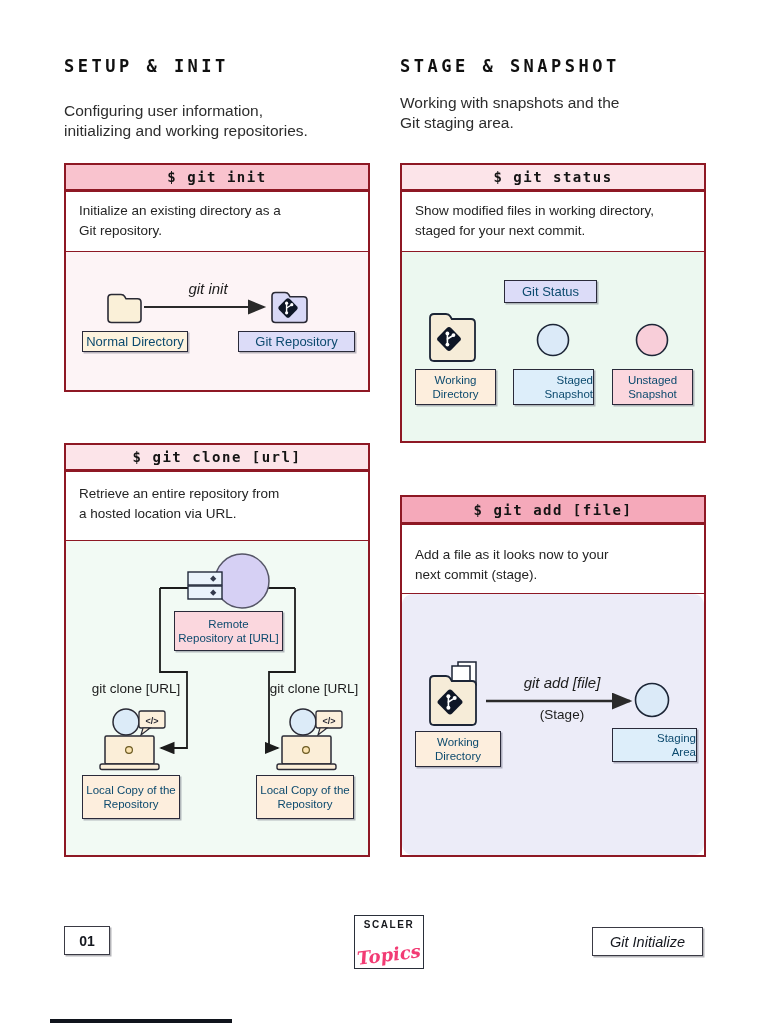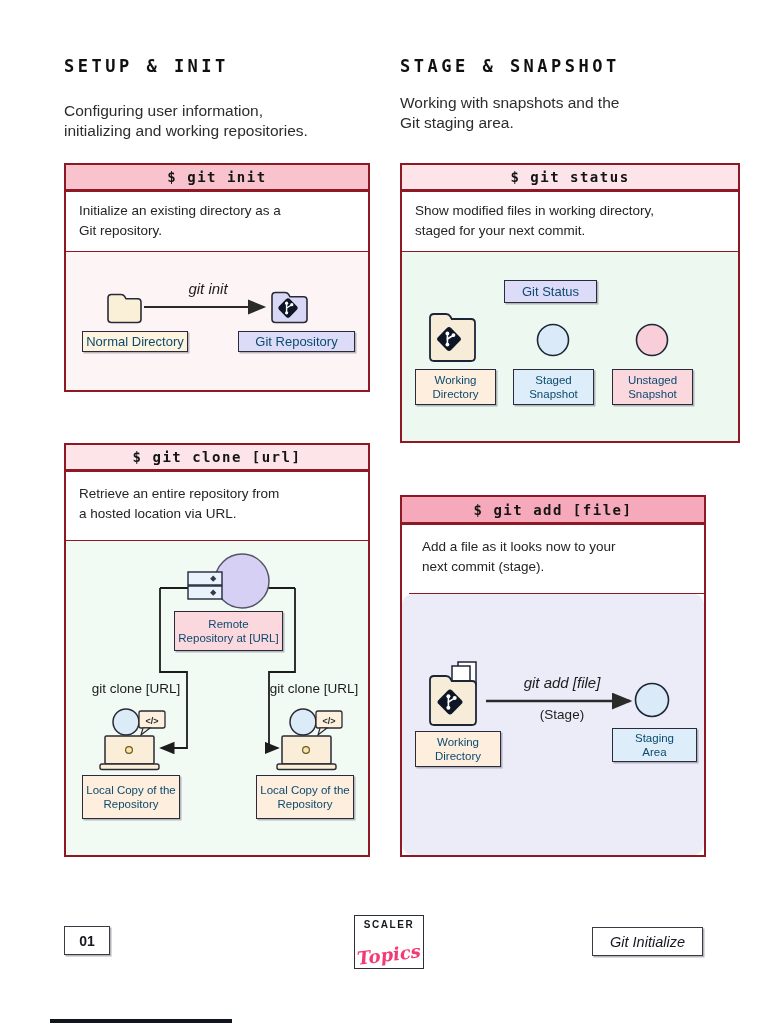--- a/index.html
+++ b/index.html
@@ -16,31 +16,31 @@
   .card-body{border-bottom:1.6px solid #8e1824;padding:9px 13px;font-size:13.5px;line-height:20px;
              color:#242424;background:#fff;box-sizing:border-box;flex:0 0 auto;}
   .diagram{flex:1 1 auto;position:relative;overflow:hidden;}
   .c-init  .card-header{background:#f9c3ce;}
   .c-status .card-header{background:#fce4e9;}
   .c-clone .card-header{background:#fce4e9;}
   .c-add   .card-header{background:#f5a9ba;height:25px;}
   .c-init  .card-body{height:60px;}
   .c-status .card-body{height:60px;}
   .c-clone .card-body{height:69px;padding-top:12px;}
-  .c-add   .card-body{height:69px;padding-top:12px;margin-left:7px;}
+  .c-add   .card-body{height:69px;padding-top:20px;}
   .c-init  .diagram{background:#fdf4f6;}
   .c-status .diagram{background:#ecf8f0;}
   .c-clone .diagram{background:#f2faf4;}
   .c-add   .diagram{background:#ececf8;border-radius:11px;}
   .lbl{position:absolute;display:flex;flex-direction:column;align-items:center;justify-content:center;
        border:1.6px solid #2a2a3a;box-shadow:1.5px 1.5px 0 rgba(60,60,80,.35);
        font-size:11.5px;line-height:14px;color:#0c4a6e;text-align:center;box-sizing:border-box;}
   .lbl.single{font-size:13px;}
   .bg-cream{background:#fdf3de;} .bg-cream2{background:#fdeedd;}
-  .bg-lav{background:#dcdcf8;}   .bg-blue{background:#ddeefa;}
+  .bg-lav{background:#dcdcf8;}   .bg-blue{background:#ddeefa;align-items:flex-end;}
   .bg-pink{background:#fbd7de;}
   .ital{font-style:italic;}
   .arrow-label{position:absolute;font-style:italic;font-size:15px;color:#1c1c1c;text-align:center;}
   .plain-label{position:absolute;font-size:13.5px;color:#1c1c1c;text-align:center;}
   .diagram svg{position:absolute;left:0;top:0;}
   .footer-box{position:absolute;border:1.6px solid #3a3a44;background:#fff;box-sizing:border-box;
               display:flex;align-items:center;justify-content:center;box-shadow:1.5px 1.5px 0 rgba(90,90,100,.45);}
   .logo-box{position:absolute;border:1.6px solid #2a2f3a;background:#fff;box-sizing:border-box;
             display:flex;flex-direction:column;align-items:center;justify-content:center;gap:16px;}
   .logo-top{font-size:10px;font-weight:bold;letter-spacing:1.6px;color:#16181d;}
@@ -94,21 +94,21 @@
             </g>
           </g>
         </g>
       </svg>
       <div class="arrow-label" style="left:92px;top:28px;width:100px;">git init</div>
       <div class="lbl single bg-cream" style="left:16px;top:79px;width:106px;height:21px;">Normal Directory</div>
       <div class="lbl single bg-lav" style="left:172px;top:79px;width:117px;height:21px;">Git Repository</div>
     </div>
   </div>
 
-  <div class="card c-status" style="left:400px;top:163px;width:340px;height:280px;">
+  <div class="card c-status" style="left:400px;top:163px;width:306px;height:280px;">
     <div class="card-header">$ git status</div>
     <div class="card-body">
       <div>Show modified files in working directory,</div>
       <div>staged for your next commit.</div>
     </div>
     <div class="diagram">
       <svg width="306" height="191" viewBox="0 0 306 191">
         <g>
           <path d="M28 66 Q28 62 32 62 L44 62 Q47 62 48.2 64.2 L49.8 67 L69 67 Q73 67 73 71 L73 105 Q73 109 69 109 L32 109 Q28 109 28 105 Z" fill="#f6ecd8" stroke="#1c2536" stroke-width="1.8"></path>
           <g transform="translate(47,87)">

